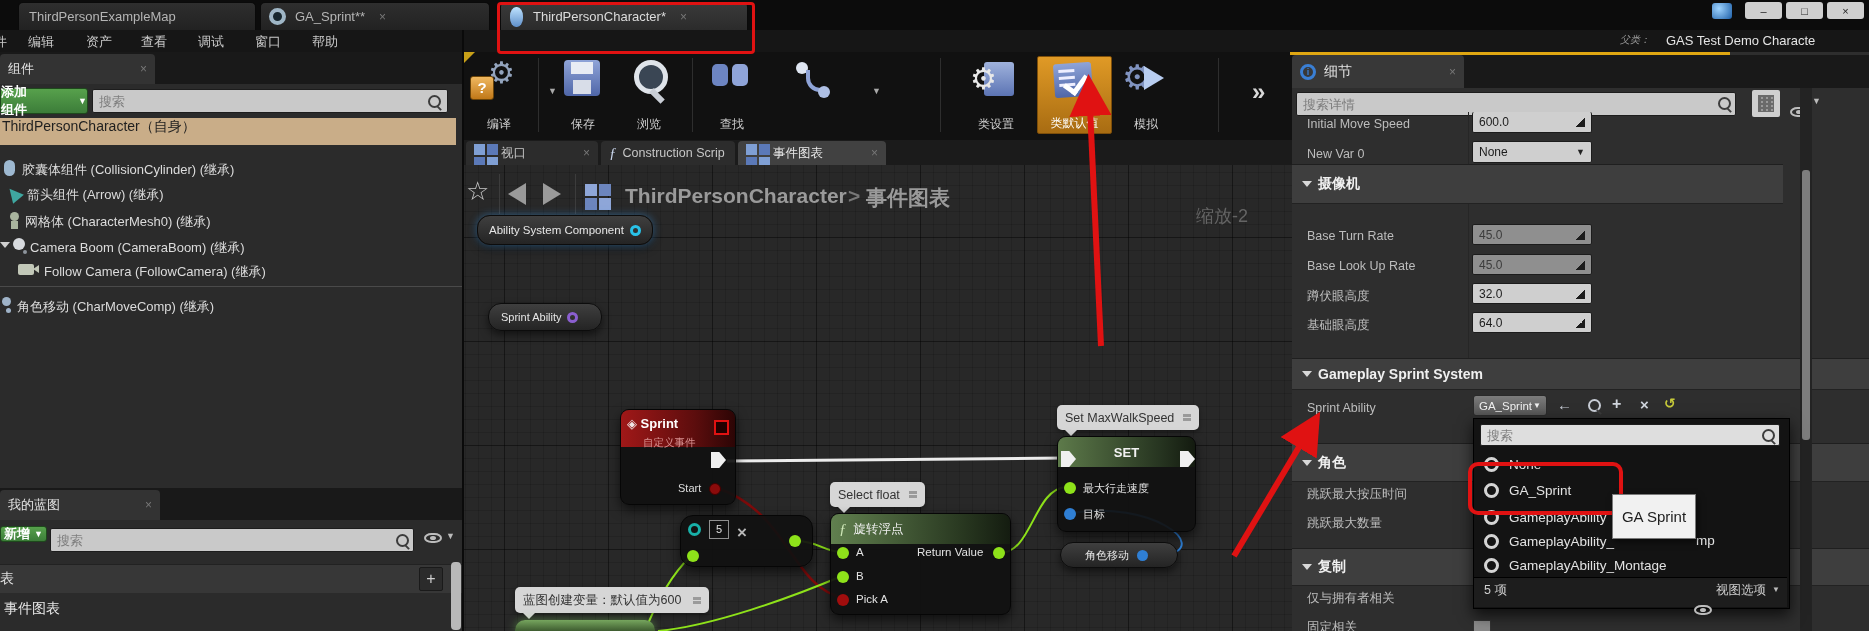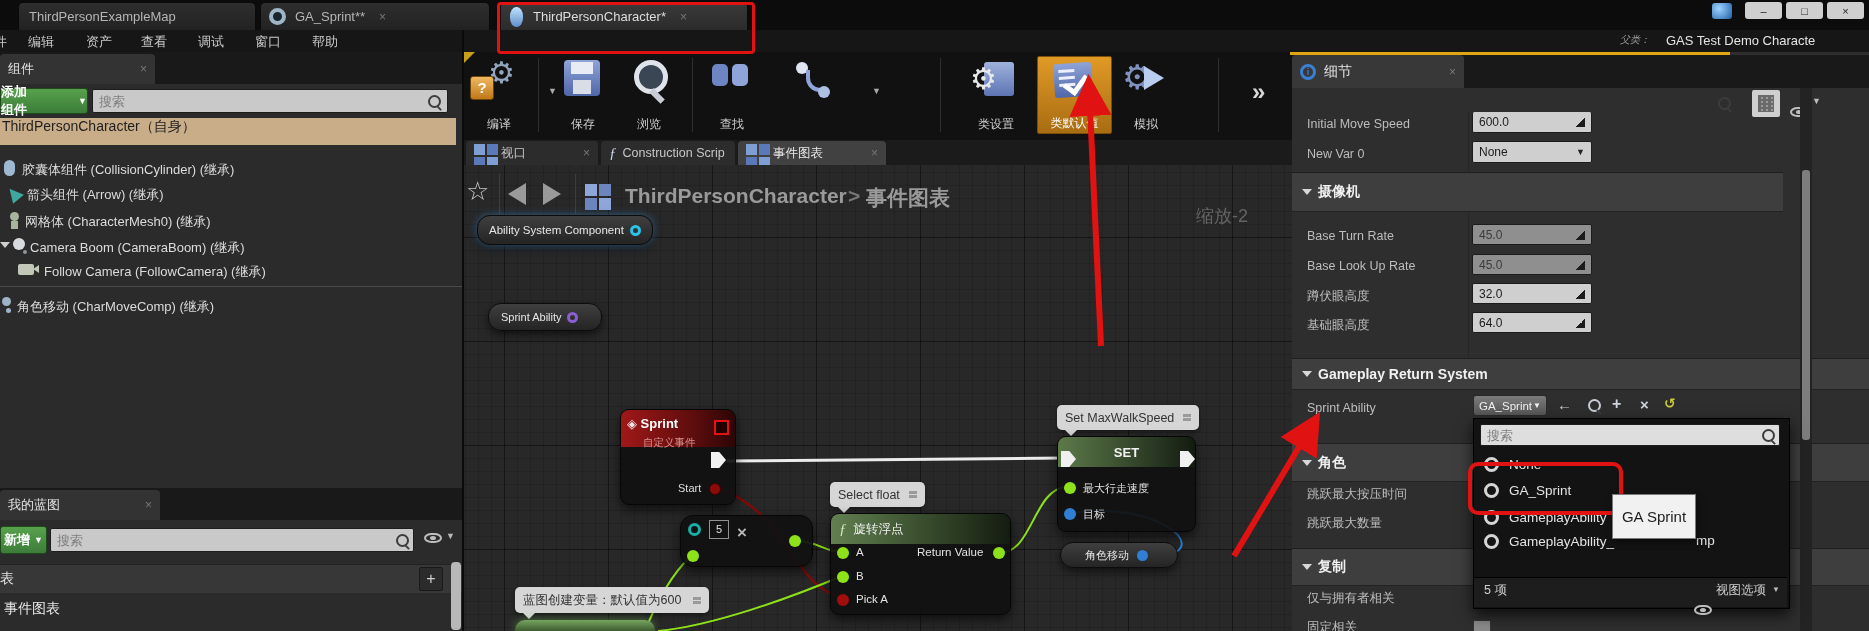--- a/index.html
+++ b/index.html
@@ -148,21 +148,21 @@
   <div class="abs" style="left:0;top:286px;width:462px;height:1px;background:#4a4a4a;"></div>
   <div class="abs" style="left:2px;top:297px;width:9px;height:9px;background:#9fb3c8;border-radius:50%;box-shadow:2px 9px 0 -2px #9fb3c8;"></div>
   <span class="abs treerow" style="left:17px;top:298px;">角色移动 (CharMoveComp) (继承)</span>
 
   <div class="abs lpanel" style="left:0;top:488px;width:462px;height:143px;"></div>
   <div class="abs tabstrip" style="left:0;top:488px;width:462px;height:32px;"></div>
   <div class="abs ptab" style="left:0;top:490px;width:160px;height:30px;">
     <span>我的蓝图</span>
     <span class="tclose" style="margin-left:auto;">×</span>
   </div>
-  <div class="abs greenbtn" style="left:0;top:526px;width:47px;height:28px;overflow:hidden;">
+  <div class="abs greenbtn" style="left:0;top:526px;width:47px;height:16px;overflow:hidden;">
     <span>新增</span>
     <span style="font-size:9px;">▼</span>
   </div>
   <input class="abs searchbox" style="left: 50px; top: 528px; width: 364px; height: 24px;" placeholder="搜索">
   <div class="abs mag" style="left:396px;top:534px;"></div>
   <div class="abs eye" style="left:424px;top:533px;"></div>
   <span class="abs" style="left:446px;top:531px;font-size:9px;color:#bbb;">▼</span>
   <div class="abs" style="left:0;top:564px;width:462px;height:28px;background:#373737;border-top:1px solid #222;"></div>
   <span class="abs" style="left:0;top:570px;font-size:14px;color:#e0e0e0;">表</span>
   <div class="abs" style="left:419px;top:567px;width:22px;height:22px;background:#2b2b2b;border:1px solid #1a1a1a;border-radius:2px;color:#d0d0d0;font-size:16px;text-align:center;line-height:21px;"><span>+</span></div>
@@ -358,39 +358,40 @@
   <div class="abs" style="left:515px;top:620px;width:140px;height:11px;background:linear-gradient(#76a55e,#3e5c30);border-radius:10px 10px 0 0;box-shadow:0 0 10px rgba(120,200,90,.5);z-index:6;"></div>
 
   <div class="abs rpanel"></div>
   <div class="abs" style="left:1290px;top:52px;width:440px;height:3px;background:#e0a712;z-index:2;"></div>
   <div class="abs tabstrip" style="left:1292px;top:55px;width:577px;height:33px;"></div>
   <div class="abs ptab" style="left:1292px;top:55px;width:172px;height:33px;background:#383838;">
     <span style="width:16px;height:16px;border:3px solid #3a7fd4;border-radius:50%;box-sizing:border-box;color:#3a7fd4;font-size:9px;font-weight:bold;text-align:center;line-height:11px;margin-right:8px;">i</span>
     <span style="font-size:14px;">细节</span>
     <span class="tclose" style="margin-left:auto;">×</span>
   </div>
+  <input class="abs searchbox" style="left: 1296px; top: 92px; width: 440px; height: 24px;" placeholder="搜索详情">
   <div class="abs mag" style="left:1718px;top:97px;"></div>
   <div class="abs" style="left:1752px;top:90px;width:28px;height:27px;background:#cfcfcf;border-radius:2px;">
     <div class="abs" style="left:6px;top:5px;width:16px;height:17px;background:repeating-linear-gradient(#6a6a6a 0 2px,transparent 2px 4px),repeating-linear-gradient(90deg,#6a6a6a 0 3px,#9a9a9a 3px 5px);"></div>
   </div>
   <div class="abs eye" style="left:1790px;top:97px;"></div>
   <span class="abs" style="left:1812px;top:96px;font-size:9px;color:#bbb;">▼</span>
 
   <div class="abs" style="left:1468px;top:112px;width:1px;height:260px;background:#262626;"></div>
   <span class="abs drow-label" style="left:1307px;top:117px;">Initial Move Speed</span>
   <div class="abs valbox" style="left:1472px;top:112px;width:120px;height:21px;border-top:none;">
     <span>600.0</span>
       <span class="corner-glyph"></span>
   </div>
   <span class="abs drow-label" style="left:1307px;top:147px;">New Var 0</span>
   <div class="abs valbox" style="left:1472px;top:141px;width:120px;height:22px;">
     <span>None</span>
       <span style="margin-left:auto;font-size:9px;color:#222;">▼</span>
   </div>
-  <div class="abs sechdr" style="left:1292px;top:172px;width:491px;height:38px;">
+  <div class="abs sechdr" style="left:1292px;top:164px;width:491px;height:38px;">
     <span class="sectri"></span>
     <span>摄像机</span>
   </div>
   <span class="abs drow-label" style="left:1307px;top:229px;">Base Turn Rate</span>
   <div class="abs valbox disabled" style="left:1472px;top:224px;width:120px;height:21px;">
     <span>45.0</span>
       <span class="corner-glyph"></span>
   </div>
   <span class="abs drow-label" style="left:1307px;top:259px;">Base Look Up Rate</span>
   <div class="abs valbox disabled" style="left:1472px;top:254px;width:120px;height:21px;">
@@ -402,21 +403,21 @@
     <span>32.0</span>
       <span class="corner-glyph"></span>
   </div>
   <span class="abs drow-label" style="left:1307px;top:317px;">基础眼高度</span>
   <div class="abs valbox" style="left:1472px;top:312px;width:120px;height:21px;">
     <span>64.0</span>
       <span class="corner-glyph"></span>
   </div>
   <div class="abs sechdr" style="left:1292px;top:358px;width:577px;height:30px;">
     <span class="sectri"></span>
-    <span>Gameplay Return System</span>
+    <span>Gameplay Sprint System</span>
   </div>
   <span class="abs drow-label" style="left:1307px;top:401px;">Sprint Ability</span>
   <div class="abs" style="left:1473px;top:395px;width:74px;height:21px;background:linear-gradient(#7c7c7c,#555);border:1px solid #2a2a2a;border-radius:3px;color:#f0f0f0;font-size:11.5px;display:flex;align-items:center;padding:0 5px;box-sizing:border-box;">
     <span>GA_Sprint</span>
     <span style="margin-left:auto;font-size:8px;">▼</span>
   </div>
   <span class="abs" style="left:1557px;top:396px;font-size:15px;color:#c8cdd6;font-weight:bold;">←</span>
   <div class="abs mag" style="left:1588px;top:399px;border-color:#c8cdd6;"></div>
   <span class="abs" style="left:1612px;top:395px;font-size:16px;color:#d0d5dd;font-weight:bold;">+</span>
   <span class="abs" style="left:1640px;top:396px;font-size:15px;color:#d0d5dd;font-weight:bold;">×</span>
@@ -451,20 +452,24 @@
   </div>
   <div class="abs ddrow" style="left:1474px;top:505px;width:312px;height:24px;z-index:41;">
     <span class="radio"></span>
     <span>GameplayAbility</span>
   </div>
   <div class="abs ddrow" style="left:1474px;top:529px;width:312px;height:24px;z-index:41;">
     <span class="radio"></span>
     <span>GameplayAbility_</span>
   </div>
   <span class="abs" style="left:1696px;top:533px;font-size:13.5px;color:#e2e2e2;z-index:41;">mp</span>
+  <div class="abs ddrow" style="left:1474px;top:553px;width:312px;height:24px;z-index:41;">
+    <span class="radio"></span>
+    <span>GameplayAbility_Montage</span>
+  </div>
   <div class="abs" style="left:1474px;top:577px;width:313px;height:29px;background:#1d1d1d;border-top:1px solid #000;z-index:41;"></div>
   <span class="abs" style="left:1484px;top:582px;font-size:12.5px;color:#cfcfcf;z-index:42;">5 项</span>
   <div class="abs eye" style="left:1694px;top:585px;z-index:42;"></div>
   <span class="abs" style="left:1716px;top:582px;font-size:12.5px;color:#cfcfcf;z-index:42;">视图选项</span>
   <span class="abs" style="left:1772px;top:585px;font-size:8px;color:#bbb;z-index:42;">▼</span>
 
   <div class="abs redbox" style="left:497px;top:2px;width:252px;height:46px;"></div>
   <div class="abs redbox" style="left:1468px;top:462px;width:147px;height:45px;border-width:4px;border-radius:10px;"></div>
   <div class="abs tooltipbox" style="left:1612px;top:494px;width:82px;height:43px;">
     <span>GA Sprint</span>

